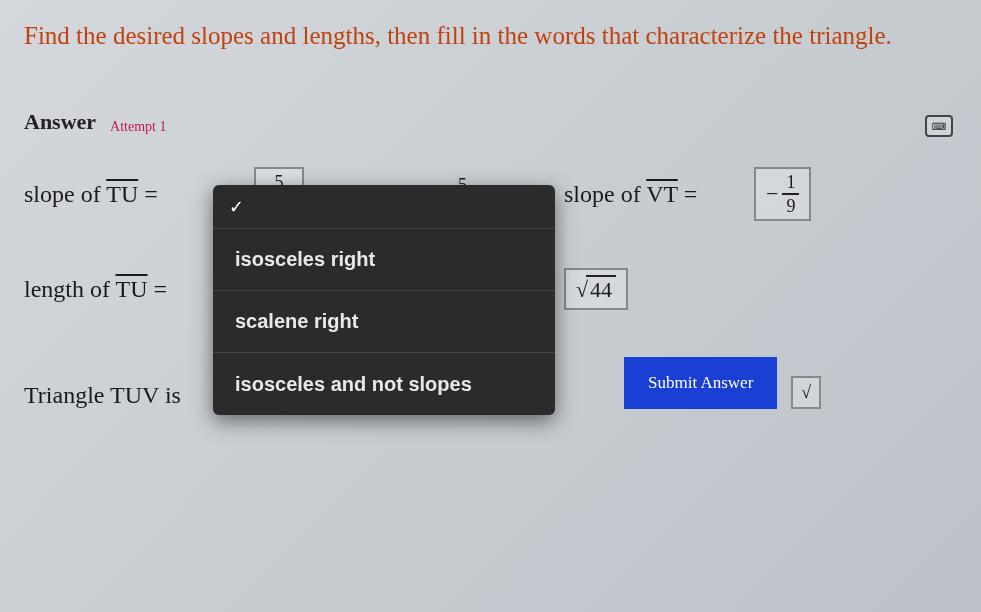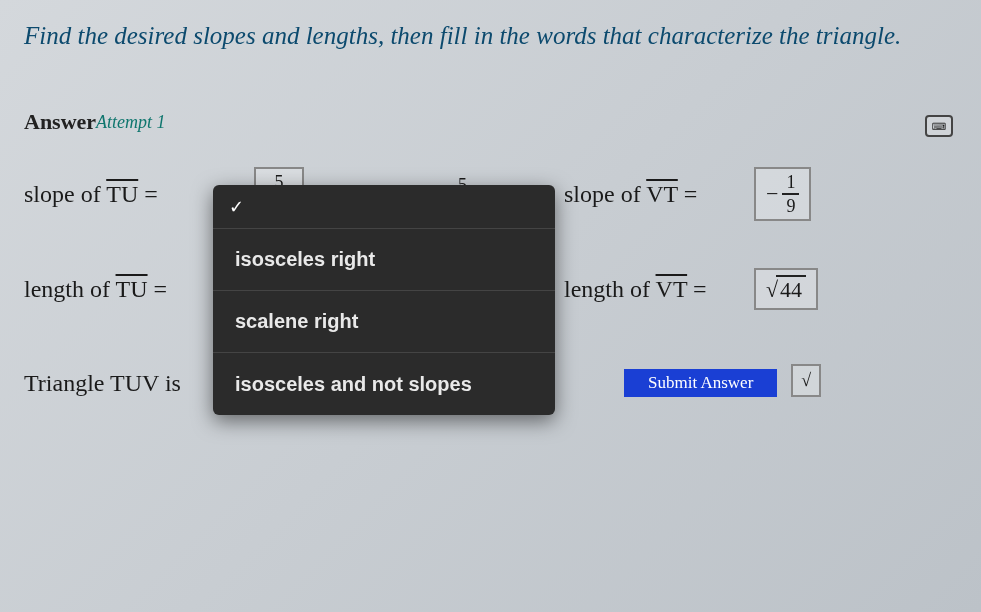--- a/index.html
+++ b/index.html
@@ -9,40 +9,38 @@
     background: linear-gradient(135deg, #d4d8dc 0%, #c8cdd2 50%, #bcc2c8 100%);
     font-family: Georgia, 'Times New Roman', serif;
     color: #1a1a1a;
     position: relative;
     overflow: hidden;
     padding: 18px 24px;
   }
   .prompt {
     font-size: 25px;
     line-height: 1.45;
-    color: #0c4a6e;
+    color: #c2410c;
     margin-bottom: 55px;
-    font-style: italic;
   }
   .answer-row {
     display: flex;
-    align-items: center;
-    gap: 0;
+    align-items: flex-end;
+    gap: 14px;
     margin-bottom: 28px;
     position: relative;
   }
   .answer-label {
     font-weight: bold;
     font-size: 22px;
     color: #222;
   }
   .attempt {
-    font-size: 18px;
-    color: #0f766e;
-    font-style: italic;
+    font-size: 14px;
+    color: #be185d;
   }
   .keypad-icon {
     position: absolute;
     right: 4px;
     top: 6px;
     width: 28px;
     height: 22px;
     border: 2px solid #444;
     border-radius: 4px;
     background: #d0d4d8;
@@ -98,21 +96,21 @@
     align-items: center;
     justify-content: flex-end;
     padding: 0 10px;
   }
   .chevron { font-size: 14px; color: #555; }
   .submit-btn {
     background: #1a3fd4;
     color: #fff;
     font-family: Georgia, serif;
     font-size: 17px;
-    padding: 4px 24px;
+    padding: 16px 24px;
     border: none;
   }
   .sqrt-helper {
     border: 2px solid #888;
     padding: 4px 8px;
     font-size: 18px;
     margin-left: 14px;
     background: rgba(255,255,255,0.25);
   }
   
@@ -213,23 +211,20 @@
       <span>length of </span><span class="overline">TU</span><span> = </span>
     </div>
     <div class="slot1">
       <span class="box" style="min-width:70px;"></span>
     </div>
     <div class="mid-gap"></div>
     <div class="slot2">
       <span class="partial-41">41</span>
     </div>
     <div class="spacer"></div>
-    <div class="right-label">
-      <span>length of </span><span class="overline">VT</span><span> = </span>
-    </div>
     <div class="slot3">
       <span class="box">
         <span class="sqrt">
           <span class="radical">√</span>
           <span class="radicand">44</span>
         </span>
       </span>
     </div>
   </div>
 

